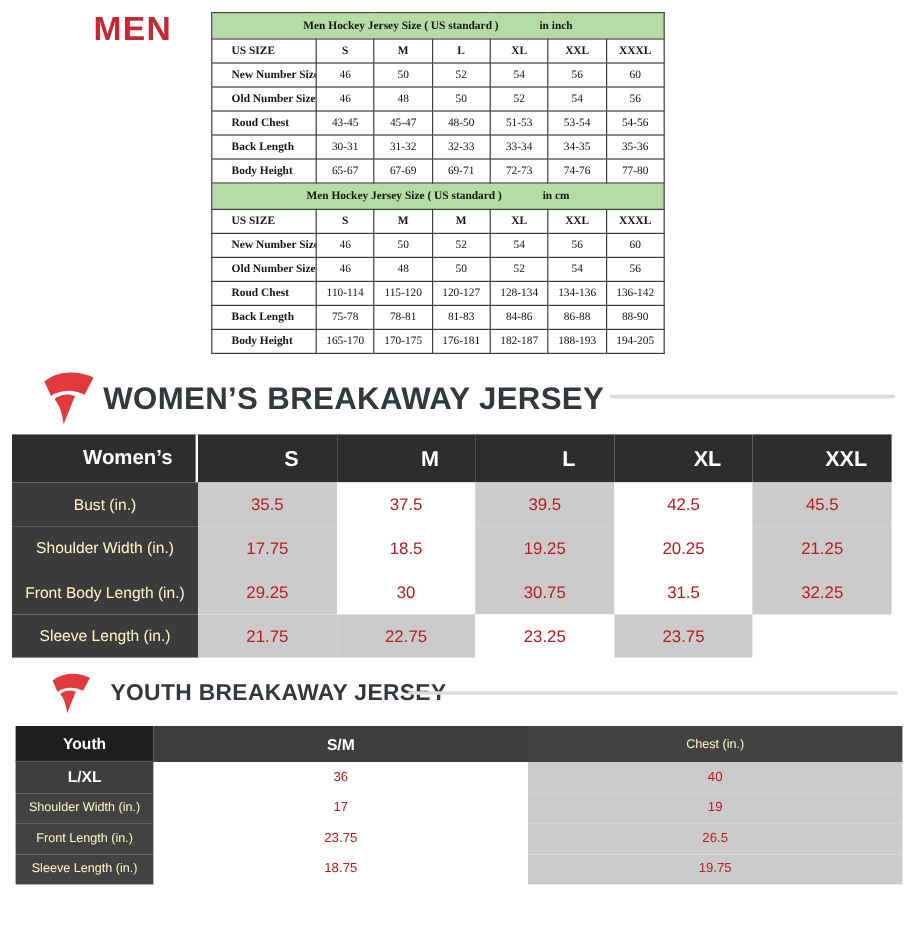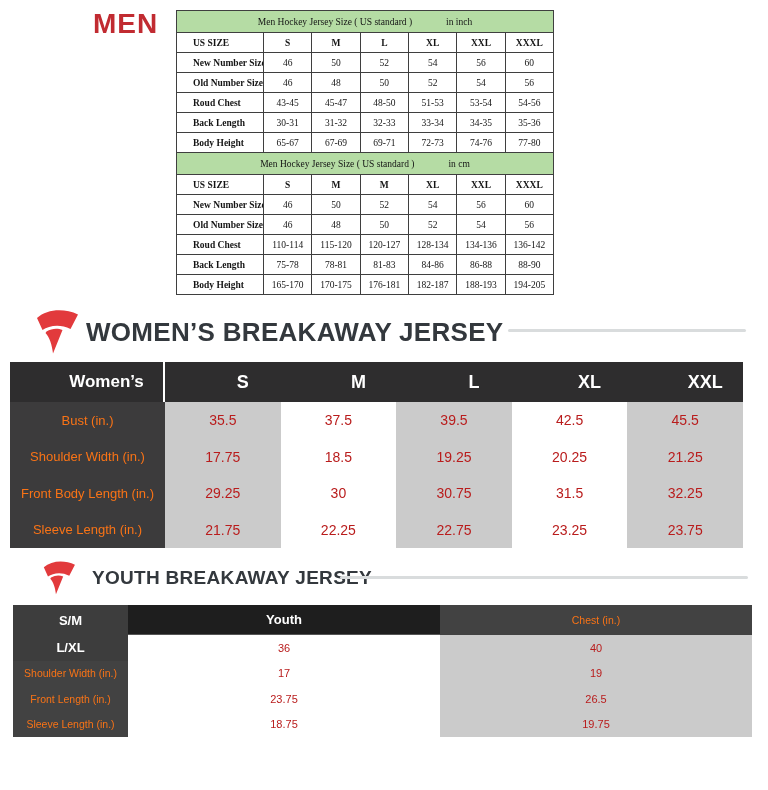--- a/index.html
+++ b/index.html
@@ -5,42 +5,42 @@
   :root{
     --men-red:#c12b31; --header-green:#b5dca4; --logo-red:#e23a3c;
     --title-dark:#33383d; --dark-header:#2e2d2e; --dark-label:#3c3b3c;
     --stripe-gray:#cbcbcb; --youth-corner:#1e1e1e; --youth-header:#3d3d3d;
     --youth-label:#424242; --rule-gray:#d9dcdd; --men-border:#3f3f3f;
   }
   html,body{margin:0;padding:0;background:#fff;}
   body{width:768px;height:790px;position:relative;font-family:"Liberation Sans",sans-serif;overflow:hidden;}
 
   
-  .men-title{position:absolute;left:93px;top:8px;font-size:28px;font-weight:800;
+  .men-title{position:absolute;left:78px;top:8px;font-size:28px;font-weight:800;
     letter-spacing:1px;color:var(--men-red,#c12b31);font-family:"Liberation Sans",sans-serif;}
   table.men-table{position:absolute;left:176px;top:10px;width:378px;border-collapse:collapse;
     table-layout:fixed;font-family:"Liberation Serif",serif;font-size:9.5px;color:#141414;}
   table.men-table td{border:1px solid var(--men-border,#3f3f3f);height:19px;text-align:center;
     padding:0 2px;overflow:hidden;white-space:nowrap;}
   table.men-table td.lbl{text-align:left;padding-left:16px;font-weight:bold;}
-  table.men-table tr.green-row td{background:var(--header-green,#b5dca4);font-weight:normal;height:21px;}
+  table.men-table tr.green-row td{background:var(--header-green,#b5dca4);font-weight:bold;height:21px;}
   table.men-table tr.green-row td .ghead{display:flex;justify-content:center;align-items:center;gap:34px;}
   table.men-table td.size-hdr{font-weight:bold;}
 
   
   .sec-head{position:absolute;display:flex;align-items:center;}
   .logo{display:inline-block;line-height:0;}
   .sec-title{font-weight:800;color:var(--title-dark,#33383d);letter-spacing:.3px;white-space:nowrap;}
   .rule{position:absolute;background:var(--rule-gray,#d9dcdd);height:3px;border-radius:2px;}
 
   
   .sizetable{position:absolute;display:grid;}
   .sizetable .cell{display:flex;align-items:center;justify-content:center;white-space:nowrap;}
   .sizetable .hd{background:var(--dark-header,#2e2d2e);color:#fff;font-weight:bold;}
-  .sizetable .lbl{background:var(--dark-label,#3c3b3c);color:#f97316;}
+  .sizetable .lbl{background:var(--dark-label,#3c3b3c);color:#fef9c3;}
   .sizetable .val{color:#b91c1c;background:#fff;}
   .sizetable .stripe{background:var(--stripe-gray,#cbcbcb);}
 
   #women-table{left:10px;top:362px;width:733px;
     grid-template-columns:155px repeat(5,1fr);
     grid-template-rows:40px repeat(4,36.5px);}
   #women-table .hd{font-size:18px;padding-left:40px;}
   #women-table .corner{font-size:17px;border-right:2px solid #fff;}
   #women-table .lbl{font-size:13px;}
   #women-table .val{font-size:14px;}
@@ -228,40 +228,39 @@
       <div class="cell val">20.25</div>
       <div class="cell val stripe">21.25</div>
       <div class="cell lbl">Front Body Length (in.)</div>
       <div class="cell val stripe">29.25</div>
       <div class="cell val">30</div>
       <div class="cell val stripe">30.75</div>
       <div class="cell val">31.5</div>
       <div class="cell val stripe">32.25</div>
       <div class="cell lbl">Sleeve Length (in.)</div>
       <div class="cell val stripe">21.75</div>
-      <div class="cell val">22.25</div>
       <div class="cell val stripe">22.75</div>
       <div class="cell val">23.25</div>
       <div class="cell val stripe">23.75</div>
     </div>
 
   <div class="sec-head" style="left:40px;top:558px;gap:14px;">
     <span class="logo">
       <svg width="38" height="40" viewBox="0 0 100 100" aria-hidden="true">
         <path d="M10,22 C30,4 64,2 92,15 L77,44 C56,33 34,37 21,46 Z" fill="var(--logo-red,#e23a3c)"></path>
         <path d="M29,49 C40,42 52,42 61,46 L42,93 C40,76 35,60 27,52 Z" fill="var(--logo-red,#e23a3c)"></path>
       </svg>
     </span>
     <span class="sec-title" style="font-size:19px;">YOUTH BREAKAWAY JERSEY</span>
   </div>
   <div class="rule" style="left:340px;top:576px;width:408px;"></div>
 
   <div id="youth-table" class="sizetable">
+      <div class="cell hd corner">Youth</div>
       <div class="cell hd">S/M</div>
-      <div class="cell hd corner">Youth</div>
       <div class="cell lbl">Chest (in.)</div>
       <div class="cell hd">L/XL</div>
       <div class="cell val">36</div>
       <div class="cell val stripe">40</div>
       <div class="cell lbl">Shoulder Width (in.)</div>
       <div class="cell val">17</div>
       <div class="cell val stripe">19</div>
       <div class="cell lbl">Front Length (in.)</div>
       <div class="cell val">23.75</div>
       <div class="cell val stripe">26.5</div>

